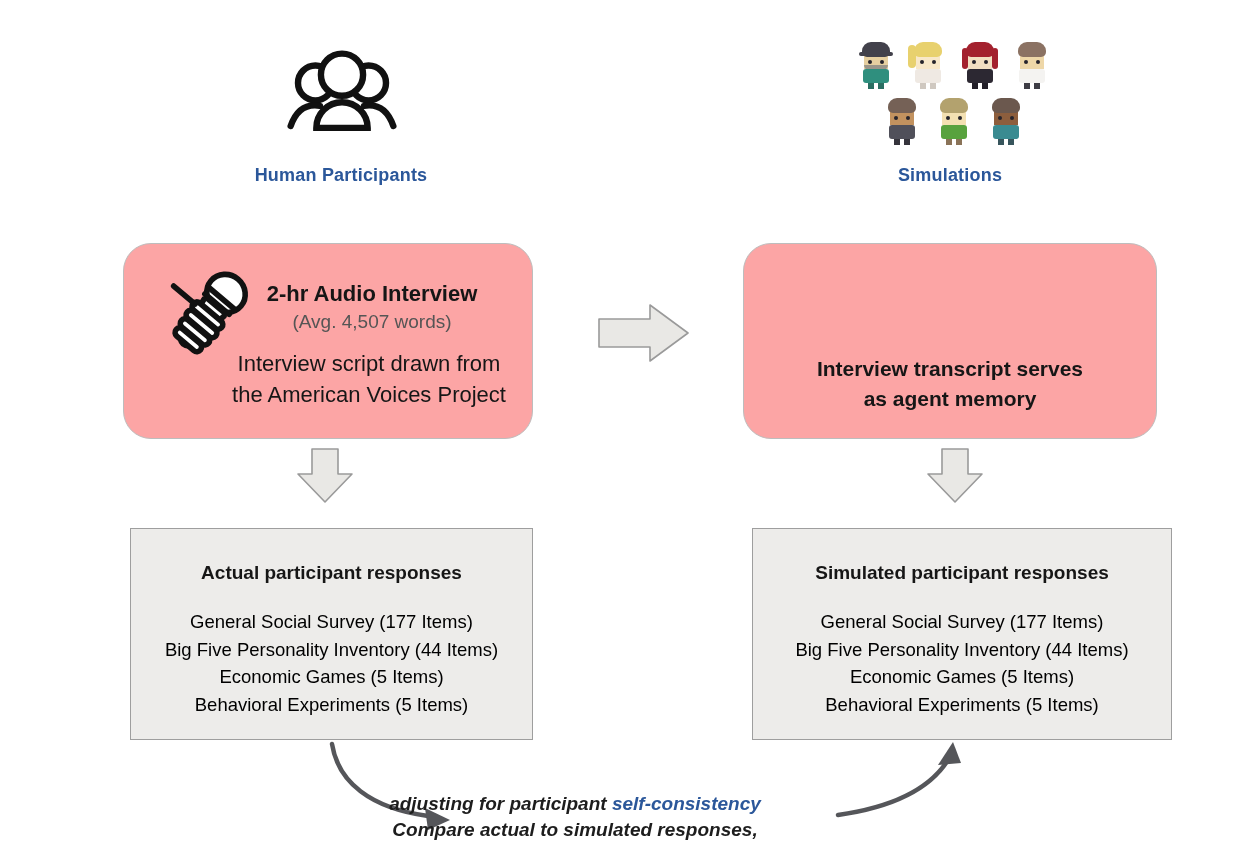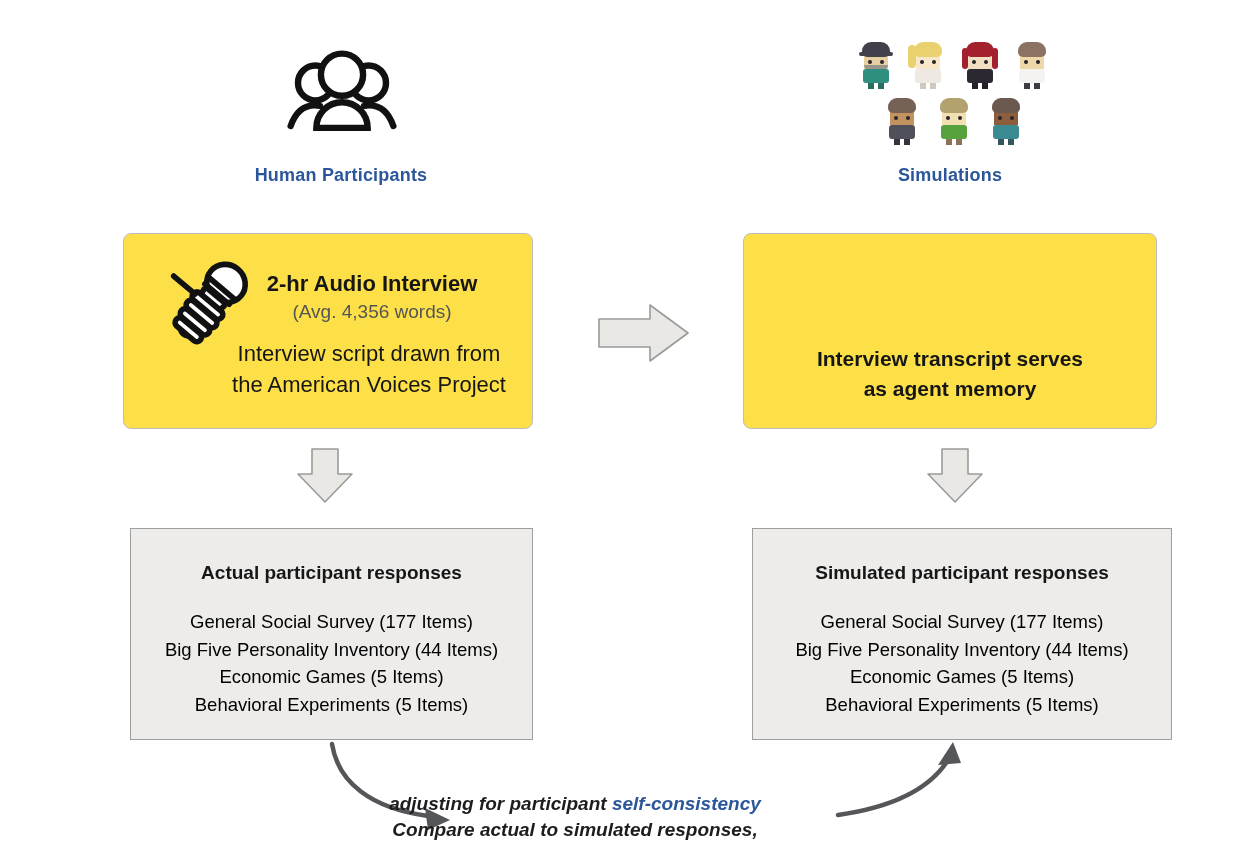--- a/index.html
+++ b/index.html
@@ -16,22 +16,23 @@
   *{margin:0;padding:0;box-sizing:border-box;}
   html,body{background:#ffffff;}
   body{font-family:"Liberation Sans", sans-serif;color:var(--text-dark);}
   .stage{position:relative;width:1258px;height:856px;background:#ffffff;overflow:hidden;}
 
   .abs{position:absolute;}
 
   .col-title{font-size:18px;font-weight:800;color:var(--accent-blue);text-align:center;letter-spacing:.2px;}
 
   .round-box{
-    position:absolute;background:#fde047;border:1.6px solid var(--box-border);
-    border-radius:8px;
+    position:absolute;background:#fca5a5;border:1.6px solid var(--box-border);
+    border-radius:28px;
+    margin-top:10px;
   }
   .b1-heading{position:absolute;left:96px;right:8px;top:37px;text-align:center;font-size:22px;font-weight:800;}
   .b1-subheading{position:absolute;left:96px;right:8px;top:67px;text-align:center;font-size:19px;color:var(--muted);}
   .b1-body{position:absolute;left:84px;right:2px;top:104px;text-align:center;font-size:22px;line-height:31px;color:var(--text-dark);}
   .b2-heading{position:absolute;left:0;right:0;top:47px;text-align:center;font-size:29px;font-weight:800;}
   .b2-body{position:absolute;left:0;right:0;top:110px;text-align:center;font-size:21px;font-weight:700;line-height:30px;}
 
   .gray-box{
     position:absolute;background:var(--gray-fill);border:1.5px solid var(--gray-border);
   }
@@ -162,21 +163,21 @@
         <line x1="43" y1="35" x2="77" y2="35"></line>
         <path d="M46,40 L53,88 Q60,94 67,88 L74,40" fill="#fff"></path>
         <rect x="40" y="46" width="40" height="10" rx="5" fill="#fff"></rect>
         <rect x="41" y="57" width="40" height="10" rx="5" fill="#fff"></rect>
         <rect x="42" y="68" width="38" height="10" rx="5" fill="#fff"></rect>
         <rect x="44" y="79" width="34" height="10" rx="5" fill="#fff"></rect>
         <path d="M12,50 L42,50"></path>
       </g>
     </svg>
     <div class="b1-heading">2-hr Audio Interview</div>
-    <div class="b1-subheading">(Avg. 4,356 words)</div>
+    <div class="b1-subheading">(Avg. 4,507 words)</div>
     <div class="b1-body">
       <div>Interview script drawn from</div>
       <div>the American Voices Project</div>
     </div>
   </div>
 
   <div class="round-box" style="left:743px;top:233px;width:414px;height:196px;">
     <div class="b2-body">
       <div>Interview transcript serves</div>
       <div>as agent memory</div>

